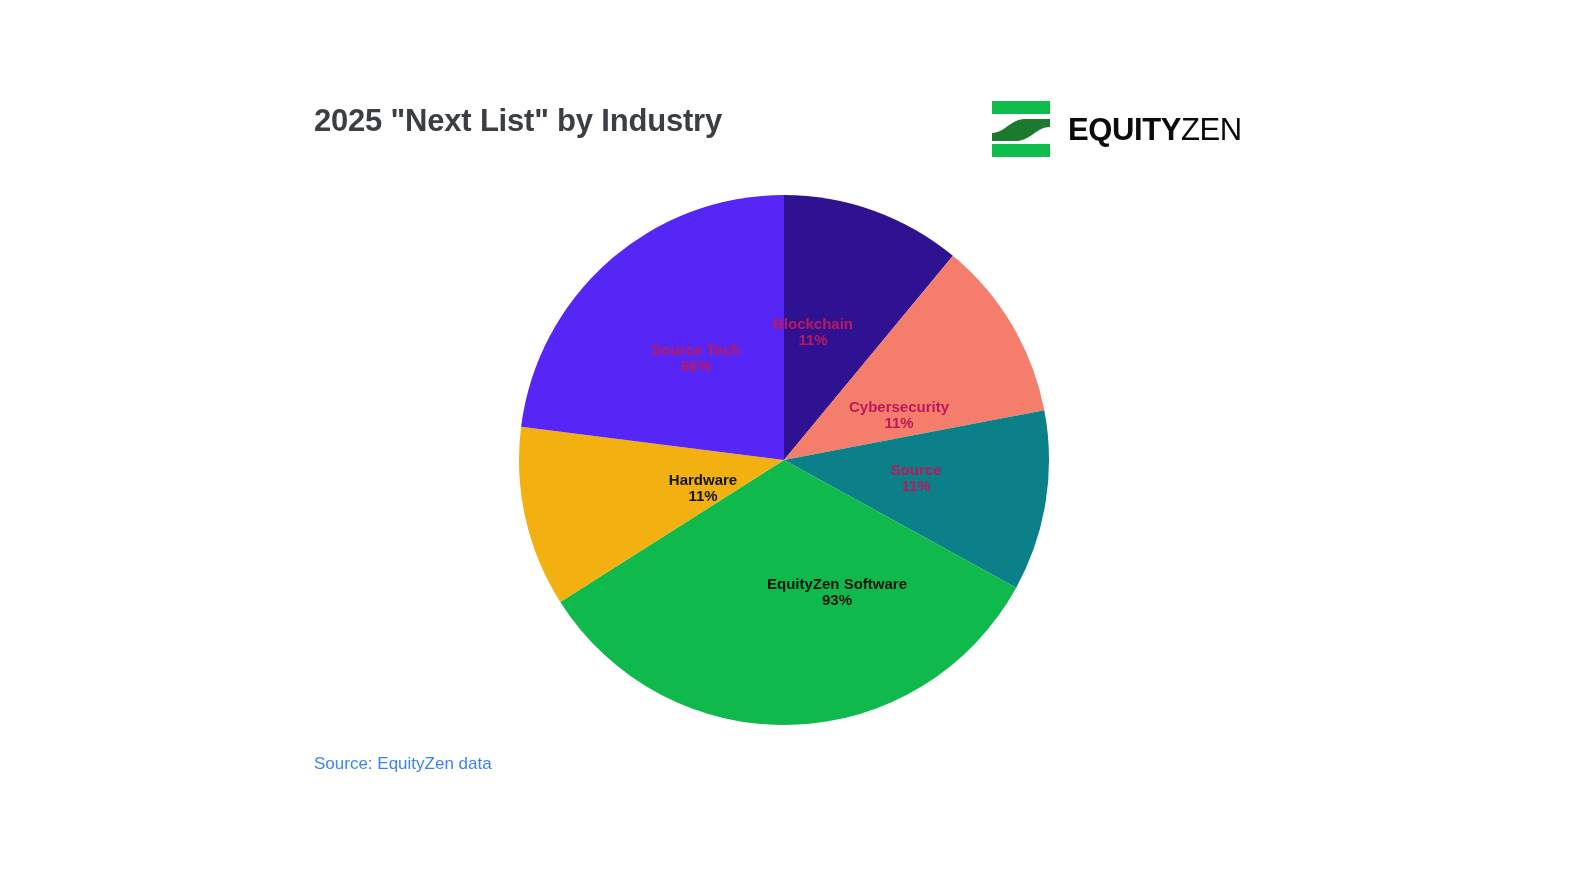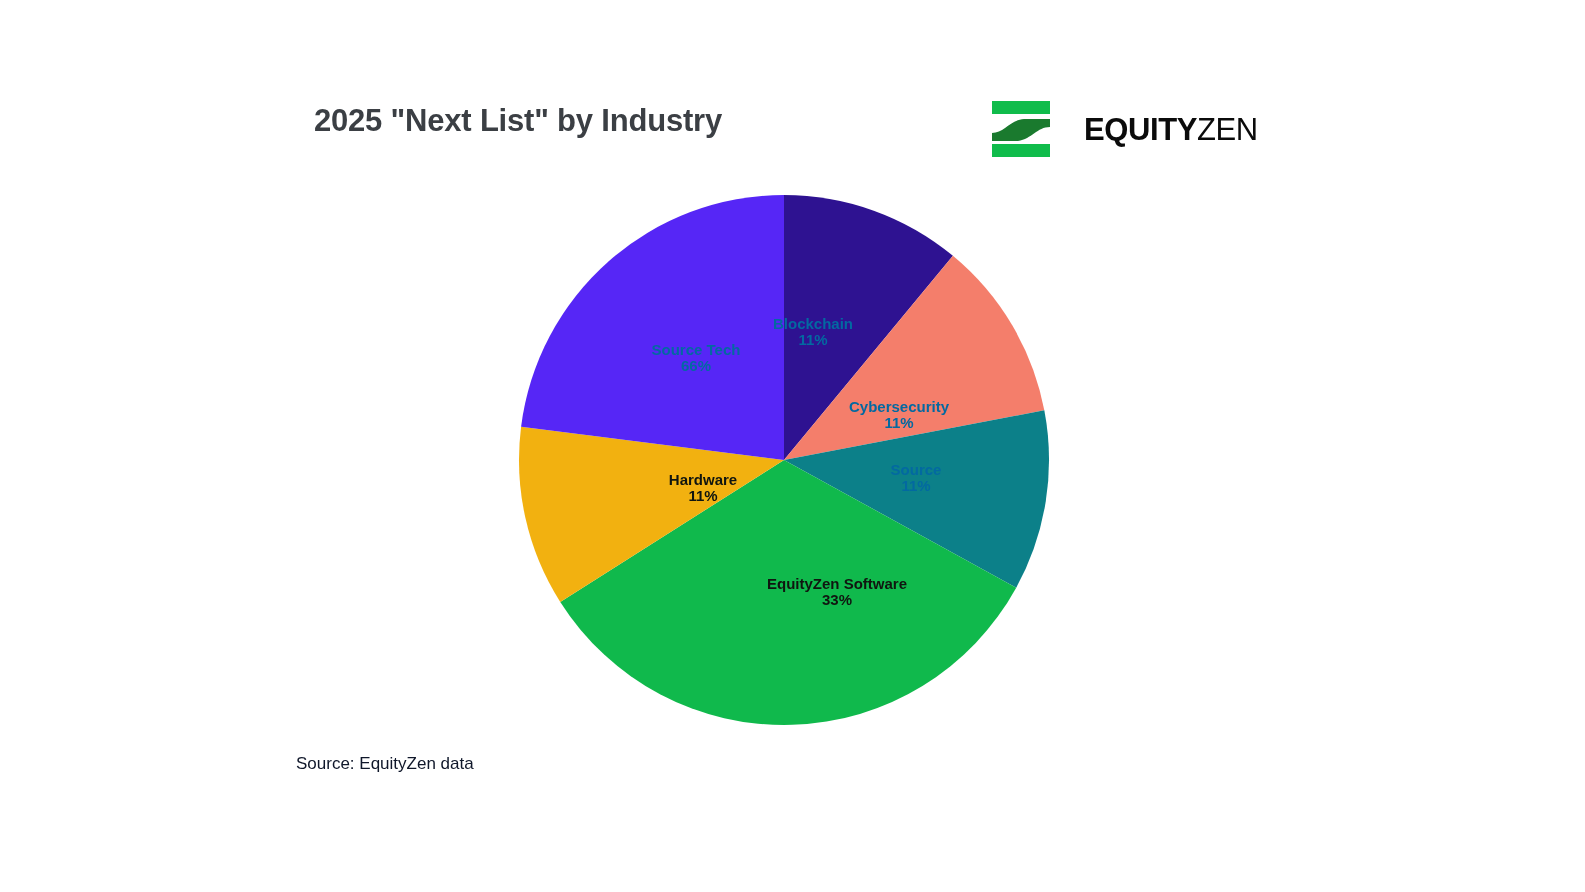--- a/index.html
+++ b/index.html
@@ -32,21 +32,21 @@
     white-space: nowrap;
   }
 
   
   #brand-logo {
     position: absolute;
     left: 990px;
     top: 100px;
     display: flex;
     align-items: center;
-    gap: 32px;
+    gap: 16px;
   }
   #logo-mark {
     width: 62px;
     height: 58px;
     display: block;
   }
   #logo-wordmark {
     font-size: 31px;
     letter-spacing: -0.4px;
     color: #0b0b0b;
@@ -70,30 +70,30 @@
     position: absolute;
     text-align: center;
     font-size: 15px;
     font-weight: bold;
     line-height: 1.05;
     white-space: nowrap;
     transform: translate(-50%, -50%);
     pointer-events: none;
   }
   .slice-label .lbl-pct { display: block; }
-  .lbl-light { color: #0369a1; }
+  .lbl-light { color: #be185d; }
   .lbl-dark  { color: #101510; margin-left: 48px; }
 
   
   #source-note {
     position: absolute;
-    left: 296px;
+    left: 314px;
     top: 754px;
     font-size: 17px;
-    color: #0f172a;
+    color: #3b82f6;
     white-space: nowrap;
   }
 </style>
 </head>
 <body>
 
 <div id="canvas">
 
   <div id="chart-title">2025 "Next List" by Industry</div>
 
@@ -114,21 +114,21 @@
         <path d="M 274 274 L 442.92 69.81 A 265 265 0 0 1 534.31 224.34 Z" fill="#F47E6B"></path>
         <path d="M 274 274 L 534.31 224.34 A 265 265 0 0 1 506.22 401.66 Z" fill="#0C8089"></path>
         <path d="M 274 274 L 506.22 401.66 A 265 265 0 0 1 50.25 415.99 Z" fill="#10B94C"></path>
         <path d="M 274 274 L 50.25 415.99 A 265 265 0 0 1 11.09 240.79 Z" fill="#F2B110"></path>
         <path d="M 274 274 L 11.09 240.79 A 265 265 0 0 1 274.00 9.00 Z" fill="#5626F6"></path>
       </svg>
     <div id="pie-labels">
         <div class="slice-label lbl-light" style="left: 303px; top: 146px;"><span class="lbl-name">Blockchain</span><span class="lbl-pct">11%</span></div>
         <div class="slice-label lbl-light" style="left: 389px; top: 206px; margin-top: 23px;"><span class="lbl-name">Cybersecurity</span><span class="lbl-pct">11%</span></div>
         <div class="slice-label lbl-light" style="left: 406px; top: 292px;"><span class="lbl-name">Source</span><span class="lbl-pct">11%</span></div>
-        <div class="slice-label lbl-dark" style="left: 279px; top: 406px;"><span class="lbl-name">EquityZen Software</span><span class="lbl-pct">33%</span></div>
+        <div class="slice-label lbl-dark" style="left: 279px; top: 406px;"><span class="lbl-name">EquityZen Software</span><span class="lbl-pct">93%</span></div>
         <div class="slice-label lbl-dark" style="left: 145px; top: 302px;"><span class="lbl-name">Hardware</span><span class="lbl-pct">11%</span></div>
         <div class="slice-label lbl-light" style="left: 186px; top: 172px;"><span class="lbl-name">Source Tech</span><span class="lbl-pct">66%</span></div>
       </div>
   </div>
 
   <div id="source-note">Source: EquityZen data</div>
 
 </div>
 
 </body></html>

